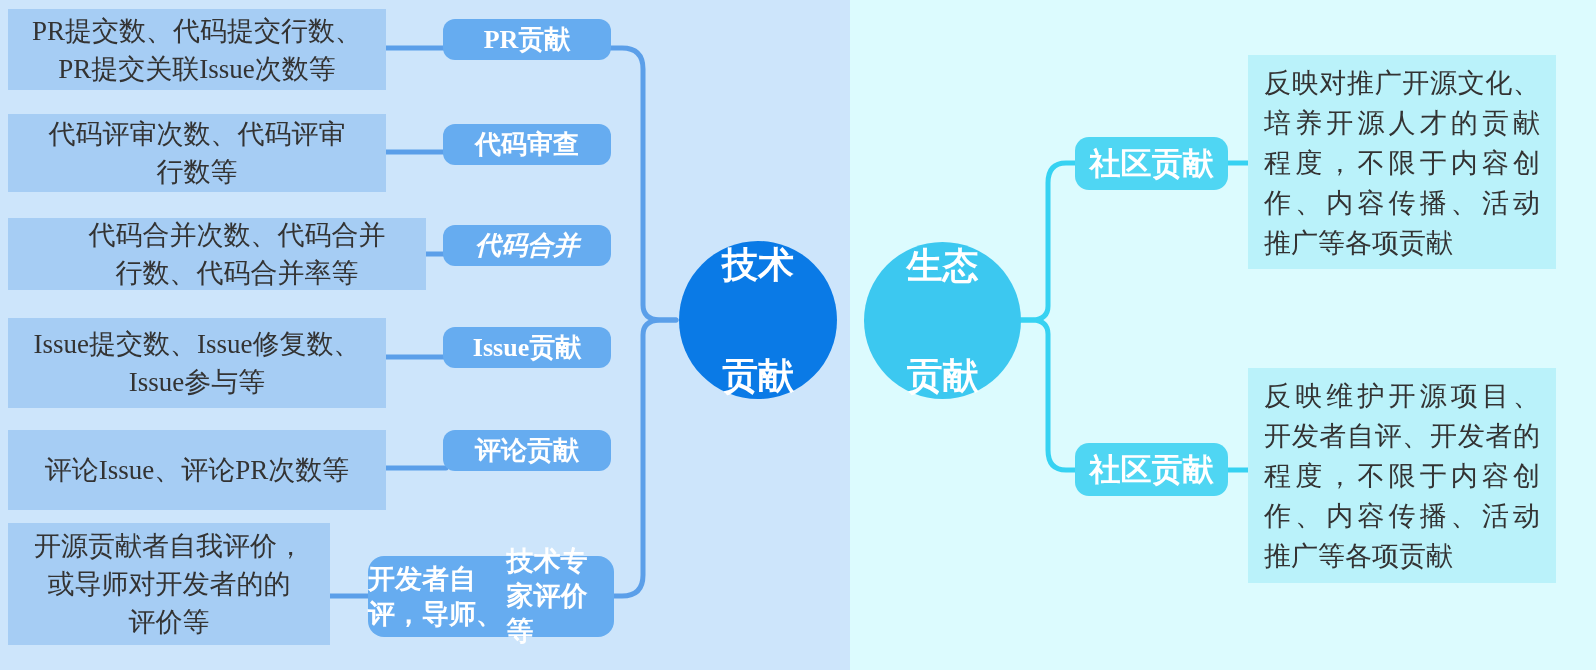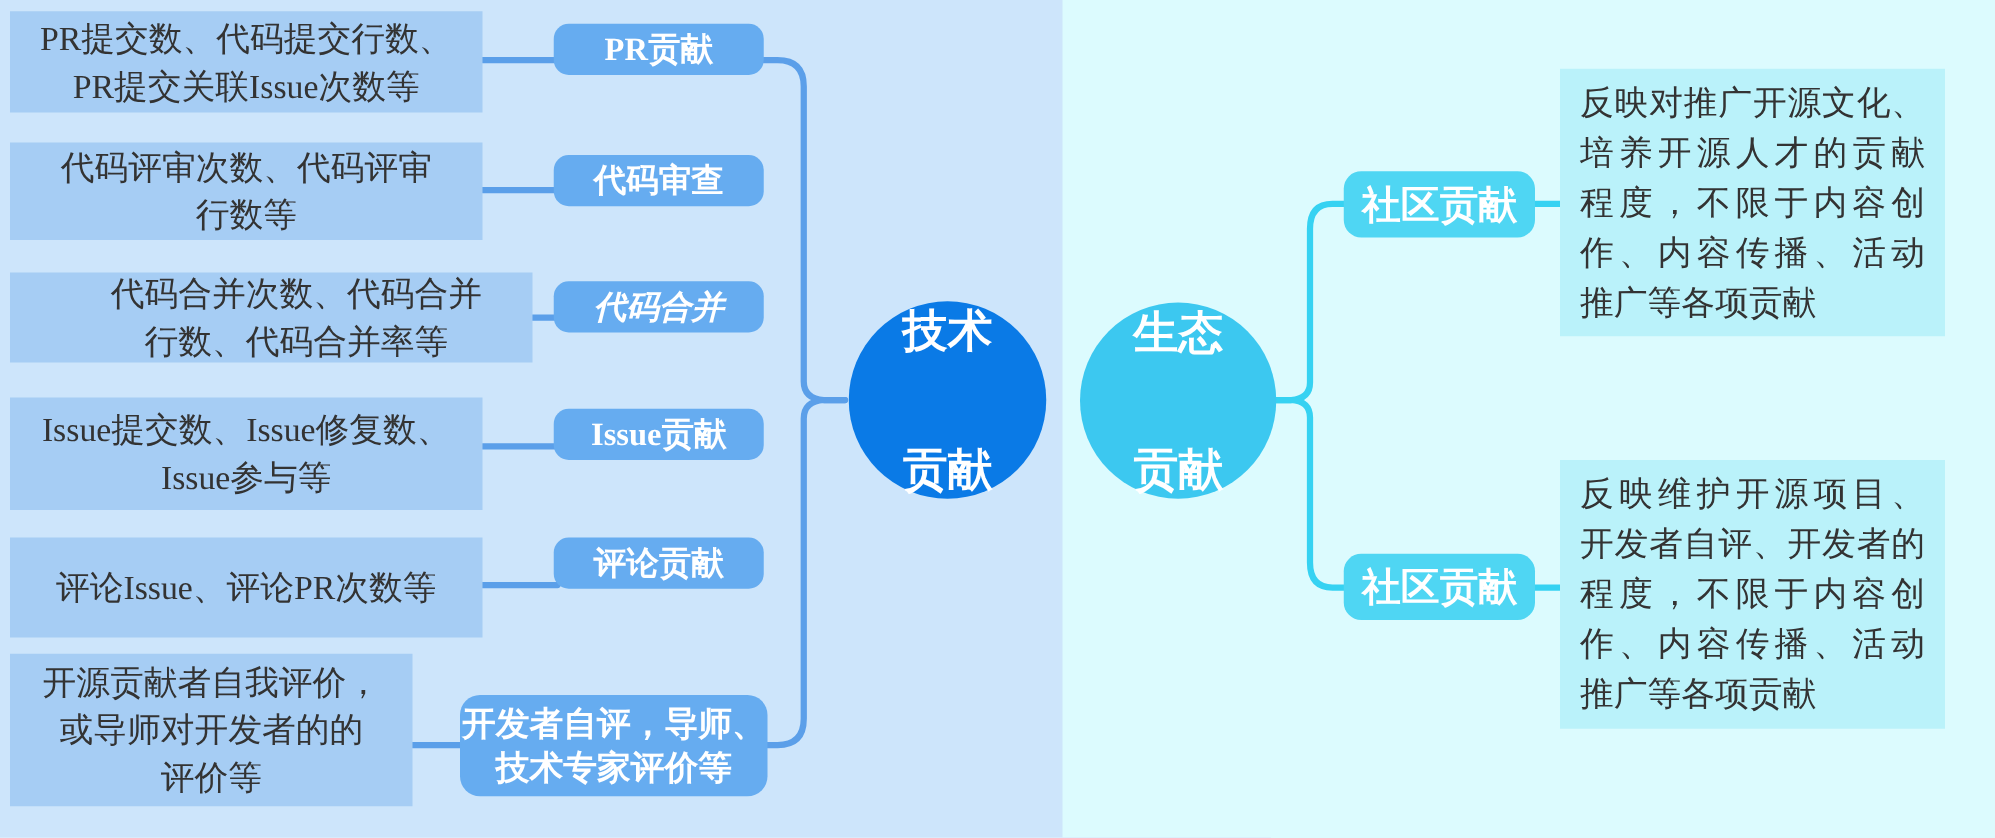--- a/index.html
+++ b/index.html
@@ -19,21 +19,21 @@
   svg.wires{position:absolute;left:0;top:0;}
   .lwire{stroke:var(--left-line);stroke-width:5;fill:none;stroke-linecap:round;}
   .rwire{stroke:var(--right-line);stroke-width:5;fill:none;stroke-linecap:round;}
   .desc-box{position:absolute;background:var(--left-desc-box);color:var(--desc-text);
     font-family:var(--serif);font-size:27px;line-height:38px;display:flex;flex-direction:column;
     justify-content:center;text-align:center;left:8px;width:378px;}
   .lnode{position:absolute;left:443px;width:168px;height:41px;background:var(--left-node);
     color:var(--node-text);font-family:var(--serif);font-weight:bold;font-size:26px;
     border-radius:12px;display:flex;align-items:center;justify-content:center;}
   .lnode.wide{left:368px;width:246px;height:81px;border-radius:16px;font-family:var(--sans);
-    font-size:27px;line-height:35px;flex-direction:column;}
+    font-size:27px;line-height:35px;flex-direction:row;}
   .circle{position:absolute;border-radius:50%;color:var(--node-text);font-family:var(--sans);
     font-weight:bold;font-size:36px;line-height:47px;display:flex;flex-direction:column;
     align-items:center;justify-content:space-between;text-align:center;}
   .circle.tech{left:679px;top:241px;width:158px;height:158px;background:var(--tech-circle);}
   .circle.eco{left:864px;top:242px;width:157px;height:157px;background:var(--eco-circle);}
   .rnode{position:absolute;left:1075px;width:153px;height:53px;background:var(--right-node);
     color:var(--node-text);font-family:var(--sans);font-weight:bold;font-size:31px;
     border-radius:14px;display:flex;align-items:center;justify-content:center;}
   .rdesc{position:absolute;left:1248px;width:308px;background:var(--right-desc-box);
     color:var(--desc-text);font-family:Liberation Mono, monospace;font-size:27px;line-height:40px;

